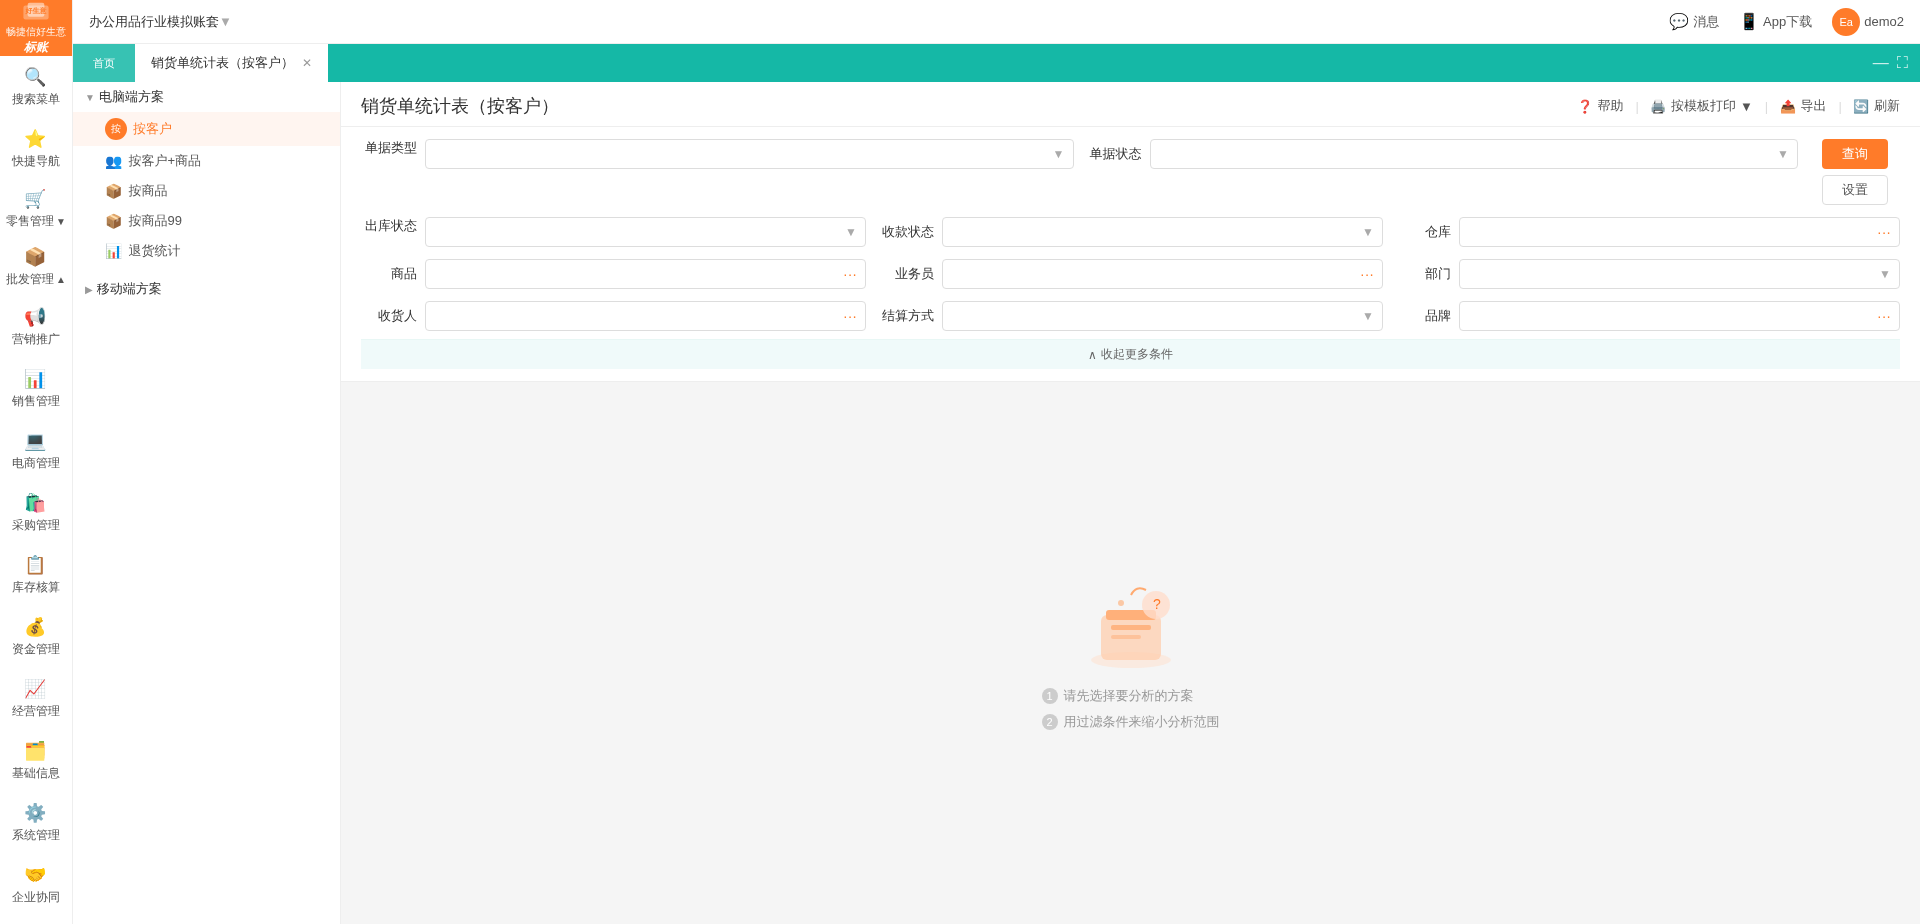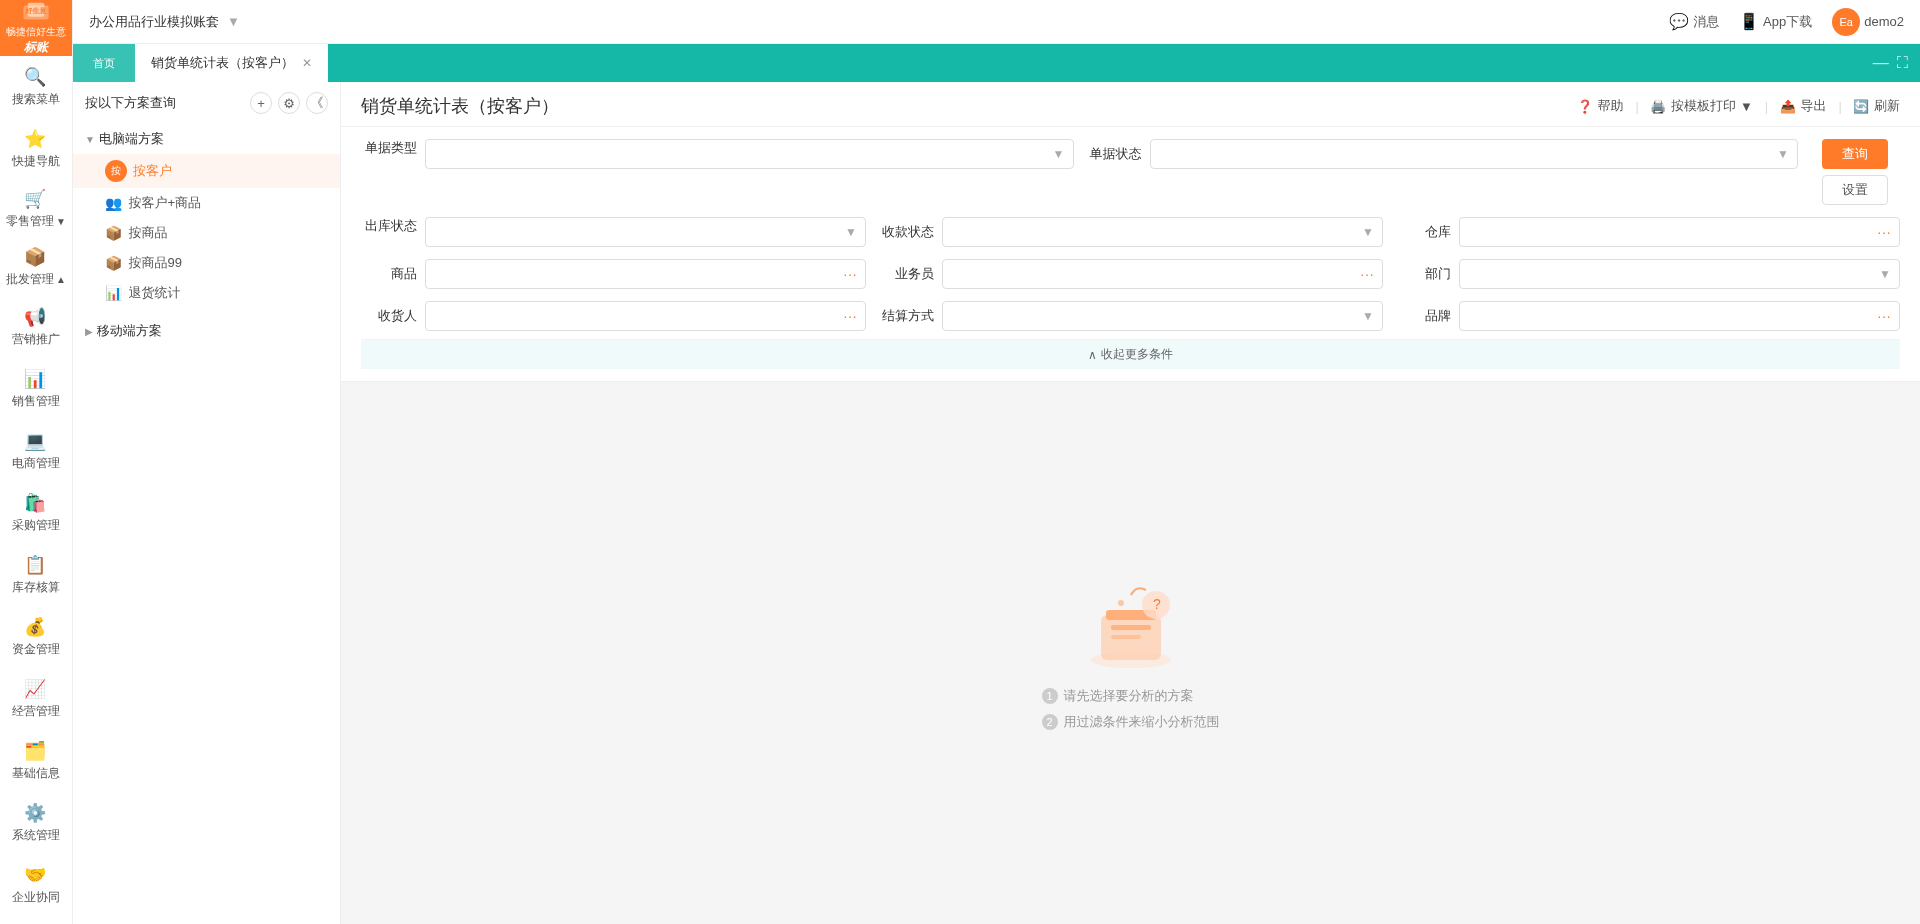--- a/index.html
+++ b/index.html
@@ -88,21 +88,20 @@
       background: #fff;
       display: flex;
       align-items: center;
       justify-content: space-between;
       padding: 0 16px;
       border-bottom: 1px solid #eee;
     }
     .topbar-left {
       display: flex;
       align-items: center;
-      gap: 8px;
       font-size: 13px;
       color: #333;
     }
     .topbar-right {
       display: flex;
       align-items: center;
       gap: 20px;
       font-size: 13px;
       color: #555;
     }
@@ -546,34 +545,20 @@
     <div class="tabbar-spacer"></div>
     <div class="tabbar-actions">
       <span class="tabbar-action-btn">—</span>
       <span class="tabbar-action-btn">⛶</span>
     </div>
   </div>
 
   <div id="content">
 
     <div id="left-panel">
-      <div class="left-panel-header">
-        <span>按以下方案查询</span>
-        <div class="left-panel-header-actions">
-          <div class="icon-btn">
-            <span>+</span>
-          </div>
-          <div class="icon-btn">
-            <span>⚙</span>
-          </div>
-          <div class="icon-btn">
-            <span>《</span>
-          </div>
-        </div>
-      </div>
 
       <div class="tree-section">
         <div class="tree-parent">
           <span class="tree-toggle">▼</span>
           <span>电脑端方案</span>
         </div>
 
         <div class="tree-child active">
           <div class="tree-child-icon">
             <span style="font-size:10px;">按</span>

